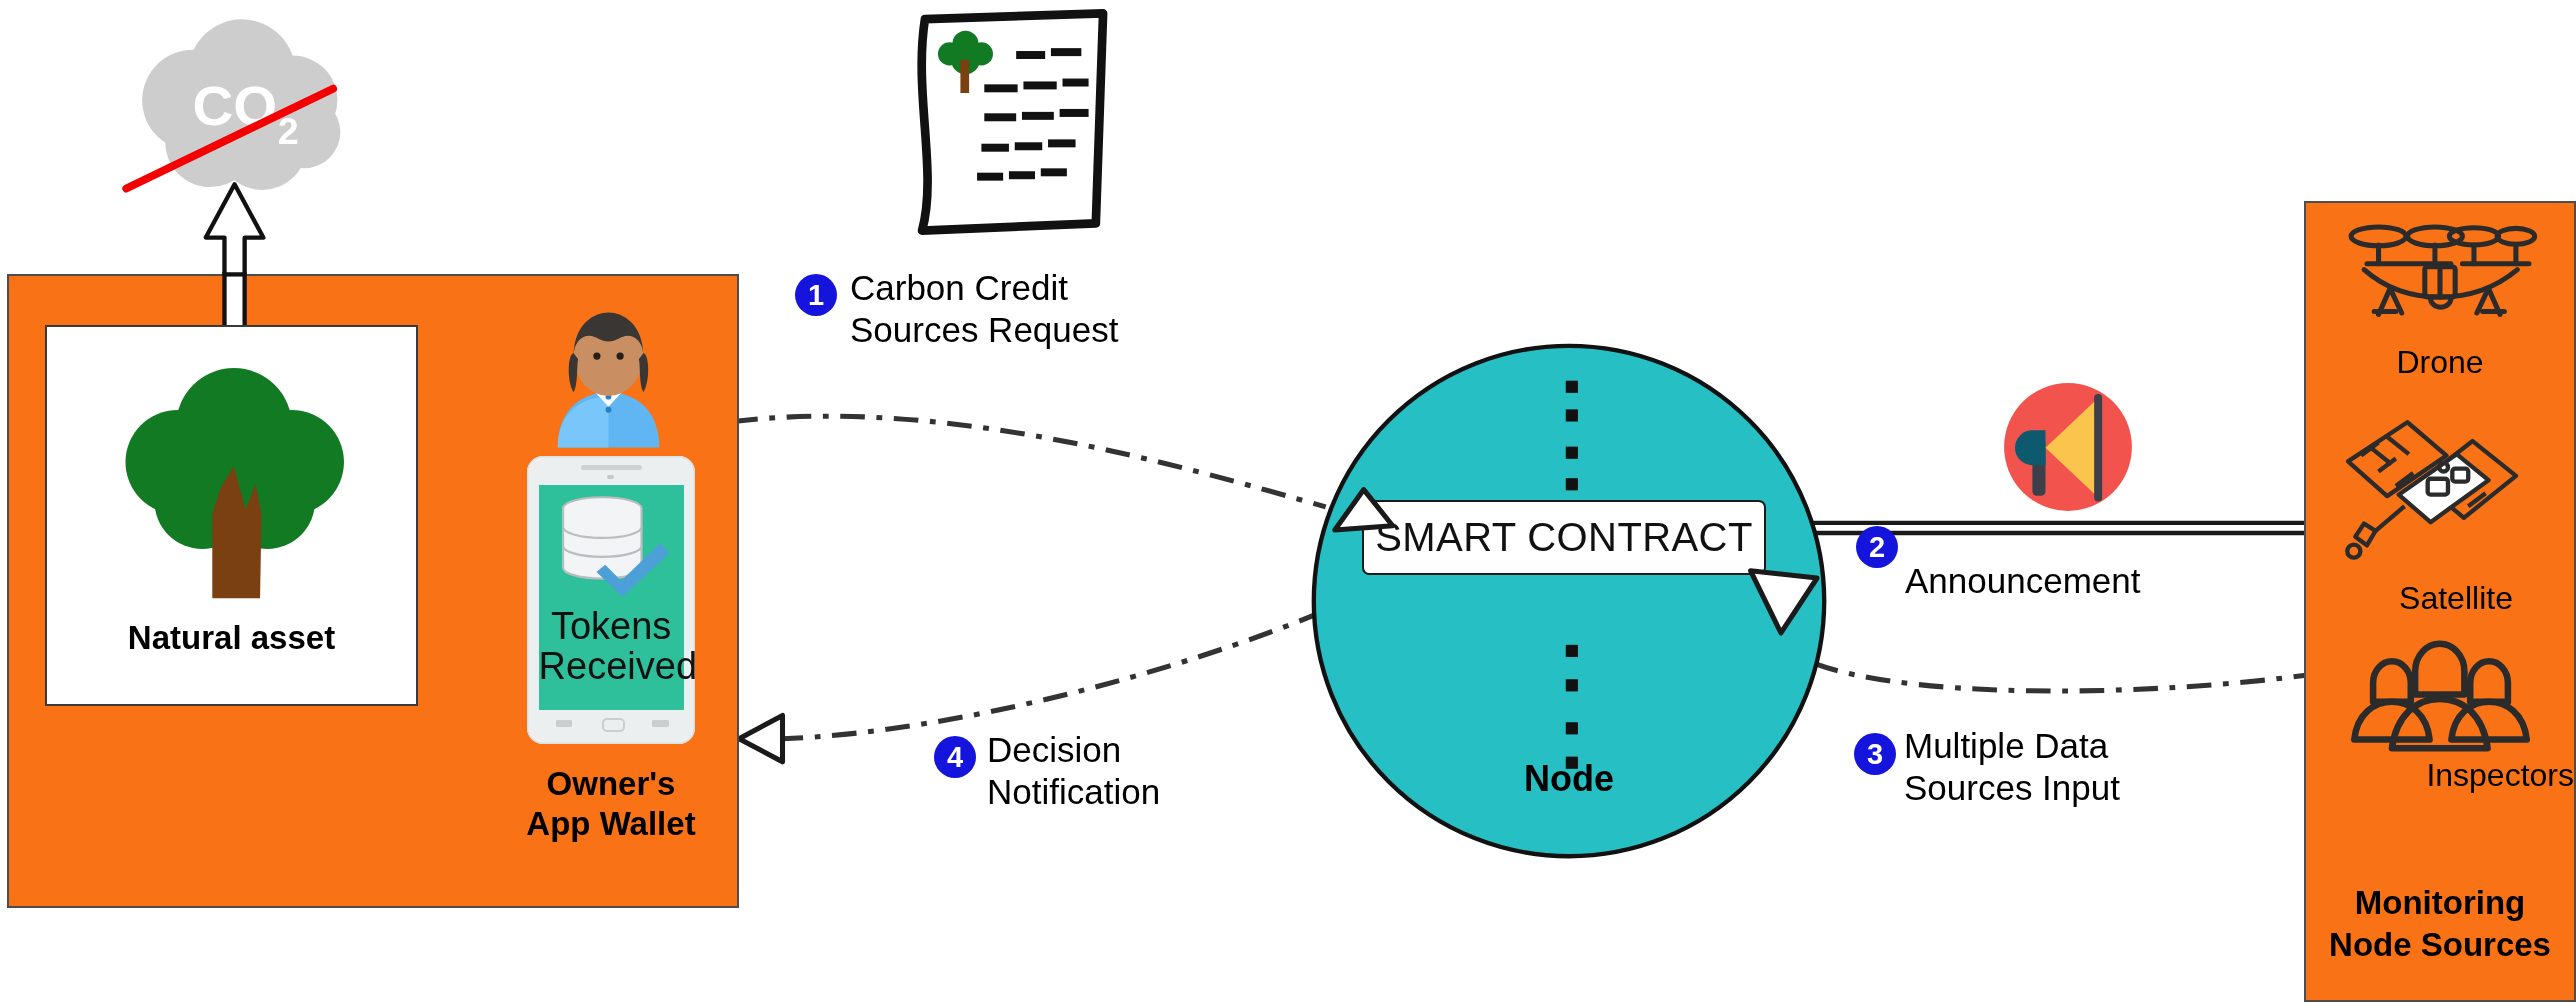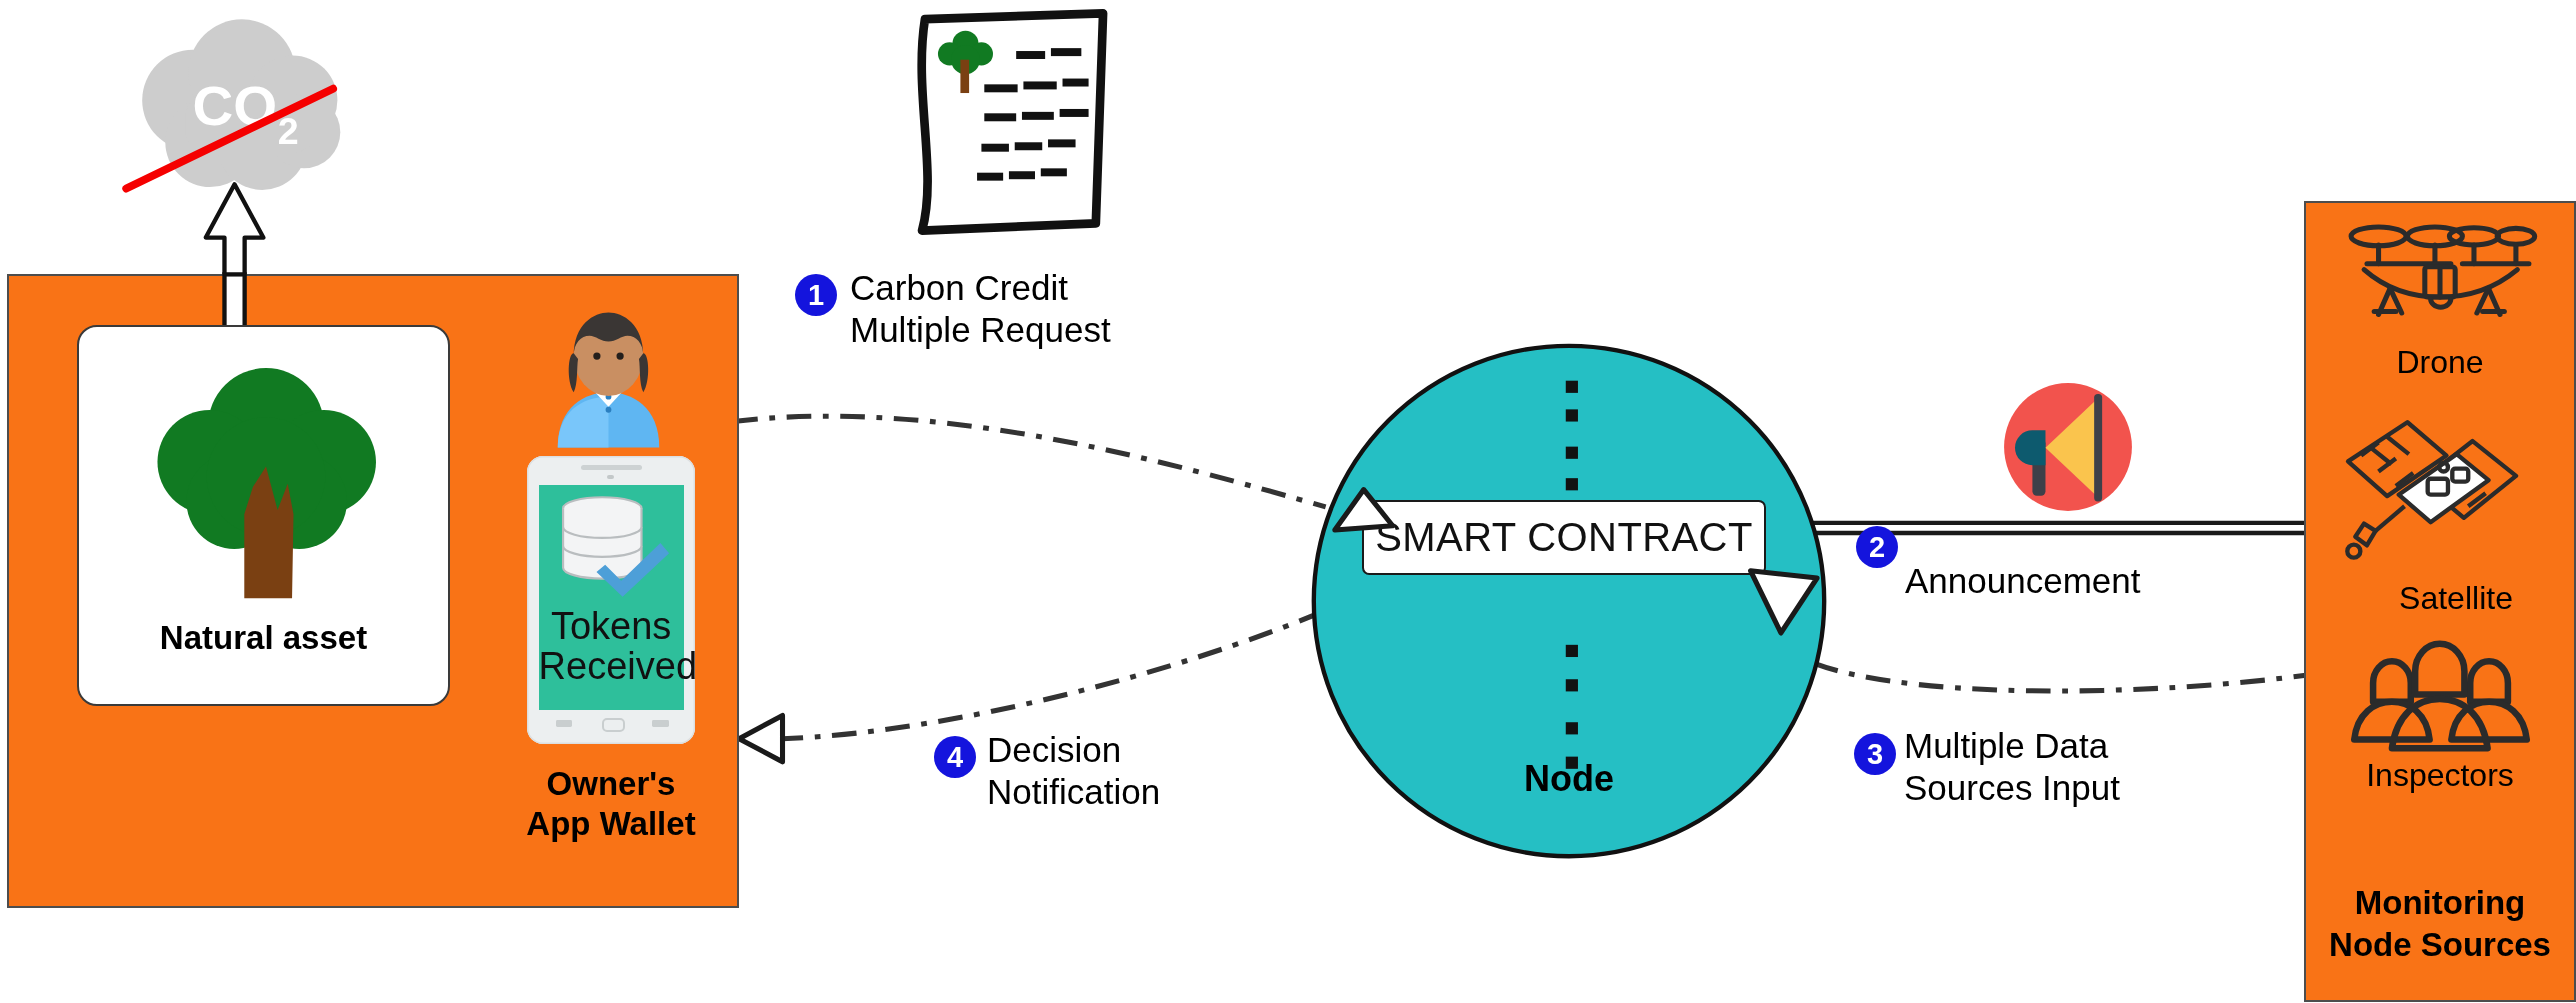--- a/index.html
+++ b/index.html
@@ -4,21 +4,21 @@
 <style>
   html,body{margin:0;padding:0;background:#fff;}
   body{width:2576px;height:1003px;position:relative;overflow:hidden;
        font-family:"Liberation Sans","DejaVu Sans",sans-serif;color:#000;}
   #stage{position:absolute;left:0;top:0;width:2576px;height:1003px;}
   .abs{position:absolute;}
   svg{display:block;overflow:visible;}
 
   
   .outer-panel{position:absolute;border:2.2px solid #4d4d4d;background:#f97316;}
-  .inner-card{position:absolute;border:2.9px solid #3a3a3a;border-radius:20px;background:#fff;margin-left:32px;}
+  .inner-card{position:absolute;border:2.9px solid #3a3a3a;border-radius:0;background:#fff;}
 
   
   .lbl{position:absolute;white-space:pre;line-height:1.12;}
   .step-text{font-size:35px;line-height:1.16;white-space:pre;}
   .cap{font-size:32px;}
   .cap-b{font-size:33px;font-weight:bold;}
 
   .badge{position:absolute;width:42px;height:42px;border-radius:50%;
          background:#1414dd;color:#fff;font-size:29px;font-weight:bold;
          display:flex;align-items:center;justify-content:center;}
@@ -156,21 +156,21 @@
         <rect x="146" y="188" width="38" height="11"></rect>
       <rect x="192" y="184" width="38" height="11"></rect>
       <rect x="94" y="230" width="36" height="11"></rect>
         <rect x="138" y="228" width="36" height="11"></rect>
       <rect x="182" y="224" width="36" height="11"></rect>
     </g>
   </svg>
 
   <div class="badge" style="left:795px;top:274px;">1</div>
   <div class="lbl step-text" style="left:850px;top:268px;">Carbon Credit</div>
-  <div class="lbl step-text" style="left:850px;top:310px;">Multiple Request</div>
+  <div class="lbl step-text" style="left:850px;top:310px;">Sources Request</div>
 
   <svg class="abs" style="left:1308px;top:340px;width:522px;height:522px;" viewBox="0 0 720 720">
     <circle cx="360" cy="360" r="352" fill="#25bfc4" stroke="#111" stroke-width="6"></circle>
   </svg>
 
   <svg class="abs" style="left:1550px;top:377px;width:43px;height:145px;" viewBox="0 0 60 200" width="43" height="145">
     <rect x="22" y="4" width="17" height="17" fill="#111"></rect>
     <rect x="22" y="44" width="17" height="17" fill="#111"></rect>
     <rect x="22" y="96" width="17" height="17" fill="#111"></rect>
     <rect x="22" y="140" width="17" height="17" fill="#111"></rect>
@@ -266,20 +266,20 @@
     <svg class="abs" style="left:41px;top:435px;width:187px;height:116px;" viewBox="0 0 258 160">
       <g fill="none" stroke="#2b2b2b" stroke-width="9" stroke-linejoin="round">
         <path d="M36 62 a26 30 0 0 1 52 0 v26 h-52 Z"></path>
         <path d="M10 140 C 14 104 38 88 62 88 C 86 88 110 104 114 140 Z"></path>
         <path d="M170 62 a26 30 0 0 1 52 0 v26 h-52 Z"></path>
         <path d="M144 140 C 148 104 172 88 196 88 C 220 88 244 104 248 140 Z"></path>
         <path d="M94 46 a34 38 0 0 1 68 0 v32 h-68 Z"></path>
         <path d="M62 152 C 68 106 96 84 128 84 C 160 84 188 106 194 152 Z"></path>
       </g>
     </svg>
-    <div class="lbl cap" style="left:0;top:555px;width:100%;text-align:center;">Inspectors</div>
+    <div class="lbl cap" style="left:0;top:555px;width:100%;text-align:right;">Inspectors</div>
 
     <div class="lbl cap-b" style="left:0;top:682px;width:100%;text-align:center;">Monitoring</div>
     <div class="lbl cap-b" style="left:0;top:724px;width:100%;text-align:center;">Node Sources</div>
   </div>
 
 </div>
 
 
 </body></html>

